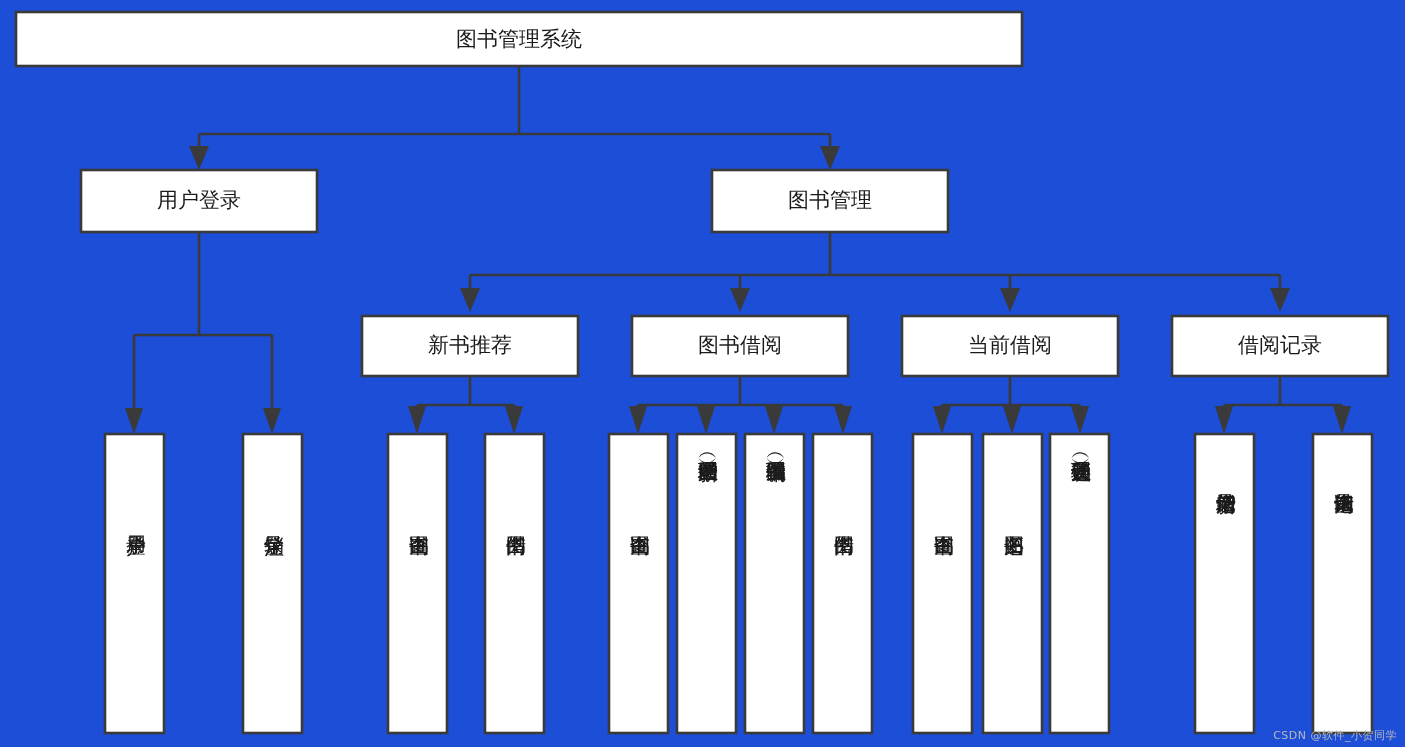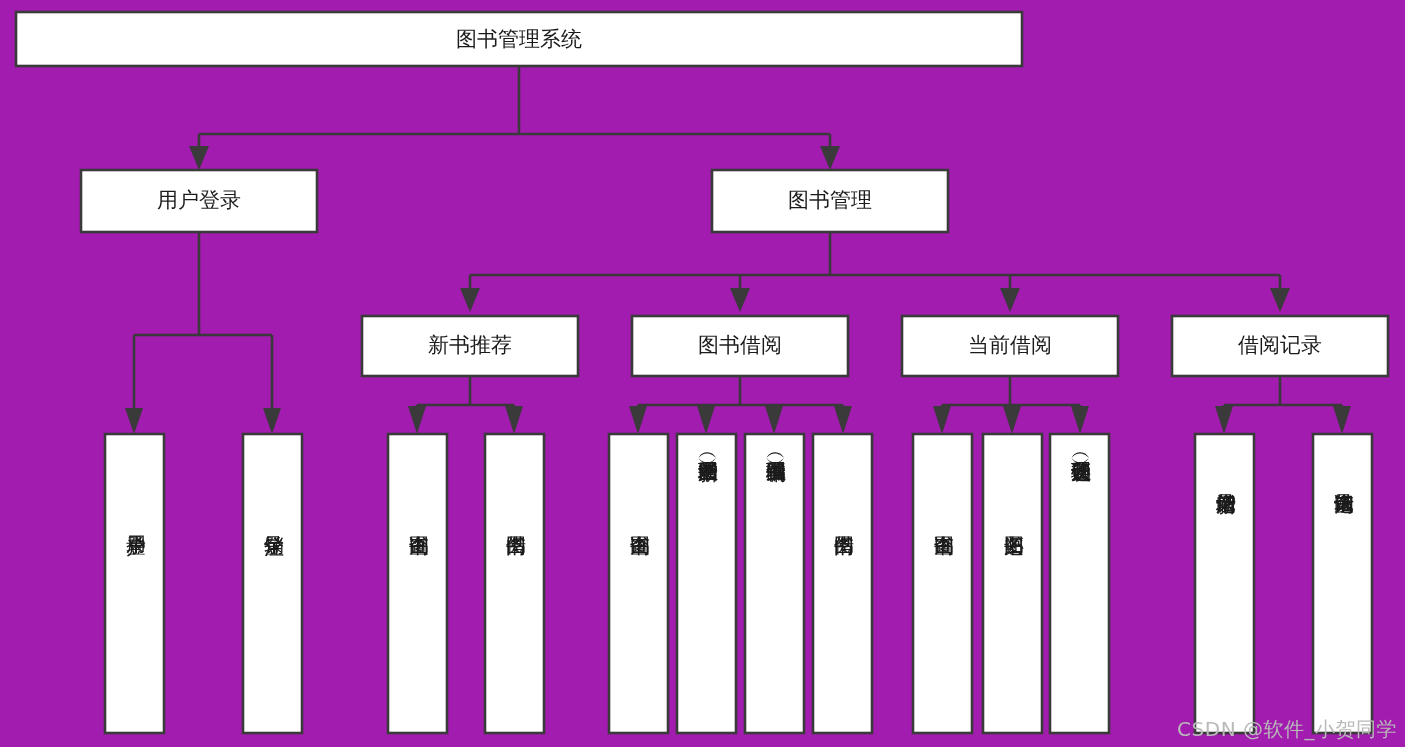--- a/index.html
+++ b/index.html
@@ -11,21 +11,21 @@
   body {
     width: 1405px;
     height: 747px;
     font-family: "DejaVu Sans", "Liberation Sans", sans-serif;
     overflow: hidden;
   }
   #diagram-root {
     position: relative;
     width: 1405px;
     height: 747px;
-    background: #a21caf;
+    background: #1d4ed8;
   }
   svg#flow-svg {
     position: absolute;
     left: 0;
     top: 0;
     width: 1405px;
     height: 747px;
     display: block;
   }
   .node-box {
@@ -55,21 +55,21 @@
   }
   .edge-arrow {
     fill: #3a3a3a;
     stroke: none;
   }
   .watermark {
     position: absolute;
     right: 8px;
     bottom: 4px;
     font-family: "DejaVu Sans", "Liberation Sans", sans-serif;
-    font-size: 20px;
+    font-size: 11px;
     color: #b9b9b9;
     white-space: nowrap;
     pointer-events: none;
     letter-spacing: 0.5px;
   }
 </style>
 </head>
 <body>
 
 <div id="diagram-root">

